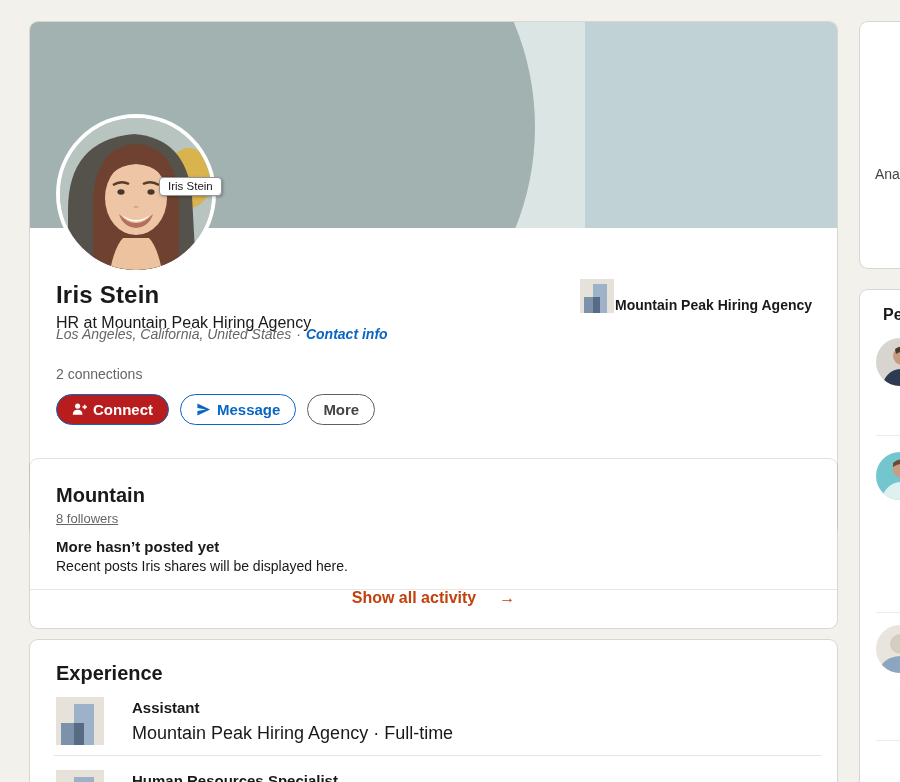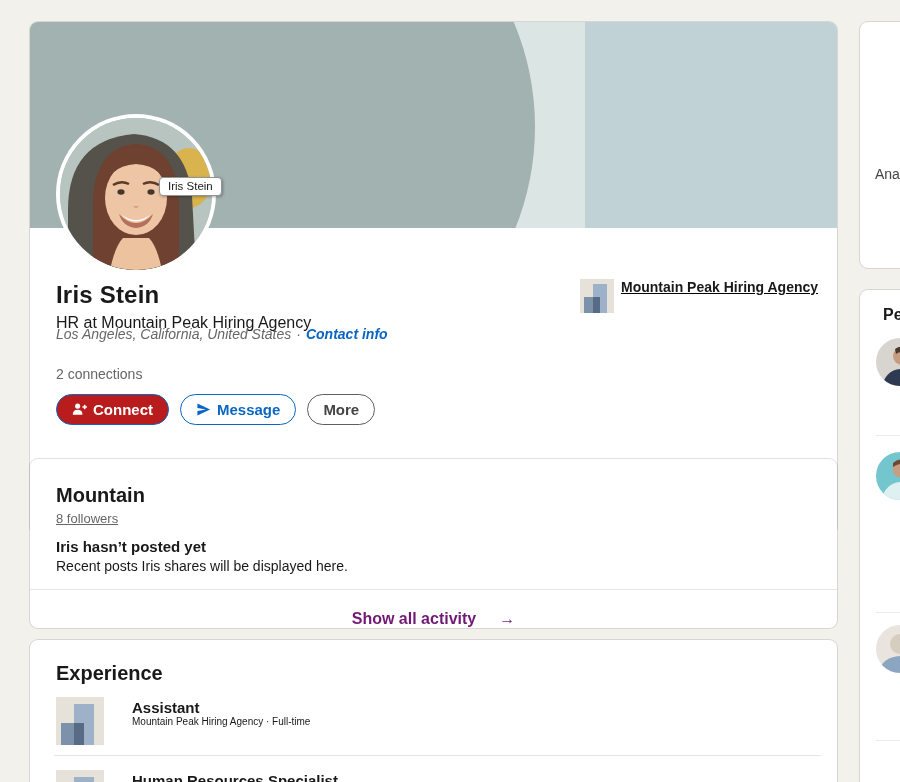--- a/index.html
+++ b/index.html
@@ -27,50 +27,50 @@
   .contact { color:#0a66c2; font-weight:700; text-decoration:none; cursor:pointer; }
   .connections { position:absolute; left:26px; top:344px; font-size:14px; color:#666; }
 
   .btn-row { position:absolute; left:26px; top:372px; display:flex; gap:11px; align-items:center; }
   .btn { display:inline-flex; align-items:center; gap:6px; height:31px; padding:0 15px; border-radius:16px; font-family:"Liberation Sans",sans-serif; font-size:15px; font-weight:700; cursor:pointer; background:#fff; }
   .btn-primary { background:#b91c1c; border:1px solid #0a66c2; color:#fff; }
   .btn-outline-blue { border:1.5px solid #0a66c2; color:#0a66c2; }
   .btn-outline-gray { border:1px solid #5f5f5f; color:#444; }
   .btn .icon { display:inline-flex; }
 
-  .company-row { position:absolute; left:550px; top:257px; display:flex; align-items:flex-start; gap:7px; cursor:pointer;text-decoration:underline; }
+  .company-row { position:absolute; left:550px; top:257px; display:flex; align-items:flex-end; gap:1px; cursor:pointer; }
   .company-name { font-size:14px; font-weight:700; color:#191919; }
 
   
   .logo { position:relative; background:#e6e2da; flex:none; }
   .logo-34 { width:34px; height:34px; }
   .logo-48 { width:48px; height:48px; }
   .logo i { position:absolute; display:block; }
   .logo .bar { left:37%; top:14%; width:43%; height:86%; background:#9db2c9; }
   .logo .sq  { left:11%; top:54%; width:26%; height:46%; background:#7b92aa; }
   .logo .ov  { left:37%; top:54%; width:21%; height:46%; background:#576b84; }
 
   
   .activity-card { left:30px; top:459px; width:807px; height:169px; }
   .sec-title { position:absolute; left:26px; font-size:20px; font-weight:700; color:#191919; }
   .activity-card .sec-title { top:25px; }
   .followers { position:absolute; left:26px; top:52px; font-size:13px; color:#666;text-decoration:underline; }
   .empty-title { position:absolute; left:26px; top:79px; font-size:15px; font-weight:700; color:#191919; }
   .empty-sub { position:absolute; left:26px; top:99px; font-size:14px; color:#191919; }
   .activity-divider { position:absolute; left:0; right:0; top:130px; border-top:1px solid #e8e6e3; }
-  .show-all { position:absolute; left:0; right:0; top:130px; bottom:0; display:flex; align-items:flex-end; justify-content:center; gap:23px; font-size:16px; font-weight:700; color:#701a75; cursor:pointer; border-radius:0 0 8px 8px; }
+  .show-all { position:absolute; left:0; right:0; top:130px; bottom:0; display:flex; align-items:flex-start; justify-content:center; gap:23px; font-size:16px; font-weight:700; color:#c2410c; cursor:pointer; border-radius:0 0 8px 8px; }
 
   
   .experience-card { left:30px; top:640px; width:807px; height:160px; }
   .experience-card .sec-title { top:22px; }
   .exp-item { position:absolute; left:26px; display:flex; gap:28px; }
   .exp-item-1 { top:57px; }
   .exp-item-2 { top:130px; }
   .exp-title { font-size:15px; font-weight:700; color:#191919; margin-top:2px; }
-  .exp-sub { font-size:10px; color:#191919; }
+  .exp-sub { font-size:18px; color:#191919; margin-top:7px; }
   .exp-divider { position:absolute; left:24px; right:16px; top:115px; border-top:1px solid #e8e6e3; }
 
   
   .side-card-1 { left:860px; top:22px; width:220px; height:246px; }
   .side-ad-text { position:absolute; left:15px; top:144px; font-size:14px; color:#444; }
   .side-card-2 { left:860px; top:290px; width:220px; height:520px; }
   .side-title { position:absolute; left:23px; top:16px; font-size:16px; font-weight:700; color:#191919; }
   .side-avatar { position:absolute; left:16px; width:48px; height:48px; border-radius:50%; overflow:hidden; cursor:pointer; }
   .side-avatar svg { display:block; }
   .sa-1 { top:48px; } .sa-2 { top:162px; } .sa-3 { top:335px; }
@@ -148,21 +148,21 @@
           <i class="sq"></i>
           <i class="ov"></i>
         </div>
       <span class="company-name">Mountain Peak Hiring Agency</span>
     </div>
   </div>
 
   <div class="card activity-card">
     <div class="sec-title">Mountain</div>
     <div class="followers">8 followers</div>
-    <div class="empty-title">Iris hasn’t posted yet</div>
+    <div class="empty-title">More hasn’t posted yet</div>
     <div class="empty-sub">Recent posts Iris shares will be displayed here.</div>
     <div class="activity-divider"></div>
     <div class="show-all">
       <span>Show all activity</span>
       <span>→</span>
     </div>
   </div>
 
   <div class="card experience-card">
     <div class="sec-title">Experience</div>

